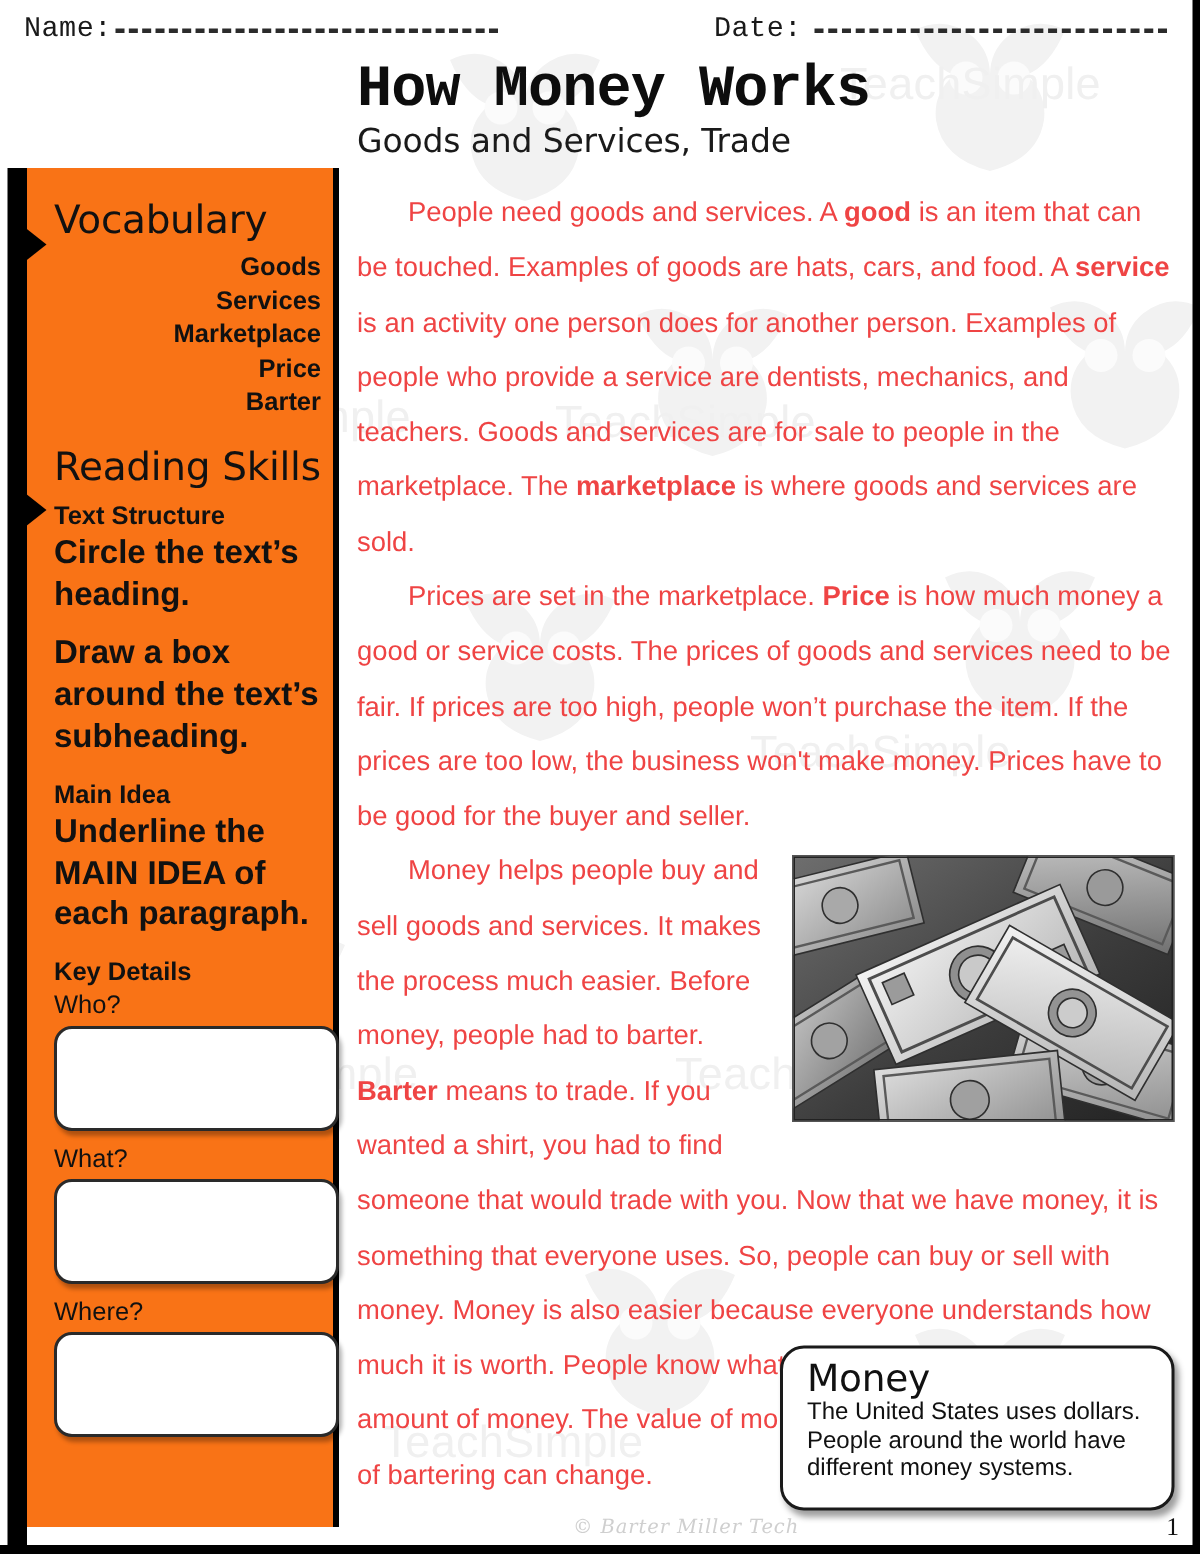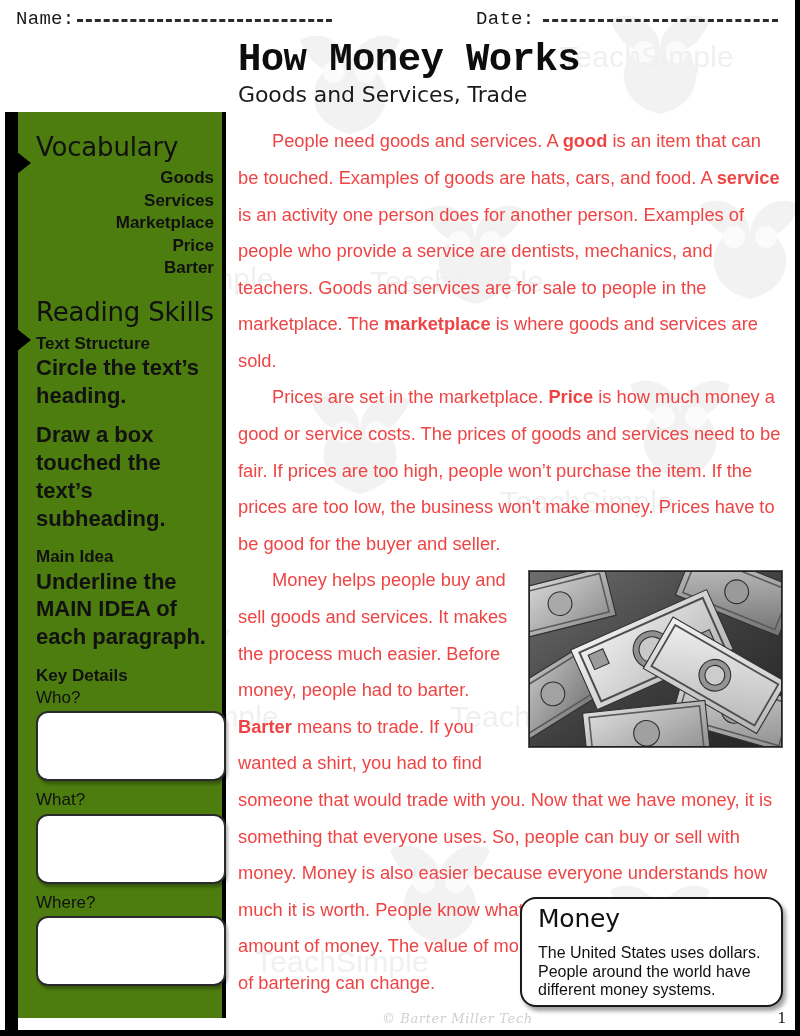--- a/index.html
+++ b/index.html
@@ -127,21 +127,21 @@
     z-index: 4;
   }
   .arrow-vocab { top: 148px; }
   .arrow-skills { top: 325px; }
 
   
   .sidebar {
     position: absolute;
     left: 18px; top: 112px;
     width: 208px; height: 906px;
-    background: #4d7c0f;
+    background: #f97316;
     border-right: 4px solid #000;
     border-top: 0;
     z-index: 2;
     padding: 22px 8px 10px 18px;
   }
   .sb-head {
     font-family: "DejaVu Sans", sans-serif;
     font-size: 26px;
     font-weight: 400;
     color: #111;
@@ -262,21 +262,21 @@
     font-weight: 400;
     color: #111;
     line-height: 1.05;
     letter-spacing: -0.2px;
   }
   .fact-body {
     font-family: "Liberation Sans", sans-serif;
     font-size: 16px;
     color: #111;
     line-height: 1.16;
-    margin-top: 12px;
+    margin-top: 1px;
   }
 
   
   .credit {
     position: absolute;
     left: 382px; bottom: 10px;
     font-family: "DejaVu Serif", serif;
     font-style: italic;
     font-size: 13px;
     color: #cfcfcf;
@@ -441,21 +441,21 @@
       <li>Services</li>
       <li>Marketplace</li>
       <li>Price</li>
       <li>Barter</li>
     </ul>
 
     <div class="sb-head">Reading Skills</div>
 
     <div class="sb-sub">Text Structure</div>
     <div class="sb-body tight">Circle the text’s heading.</div>
-    <div class="sb-body">Draw a box touched the text’s subheading.</div>
+    <div class="sb-body">Draw a box around the text’s subheading.</div>
 
     <div class="sb-sub">Main Idea</div>
     <div class="sb-body">Underline the MAIN IDEA of each paragraph.</div>
 
     <div class="sb-sub">Key Details</div>
 
     <div class="sb-q">Who?</div>
     <div class="answer-box"></div>
 
     <div class="sb-q">What?</div>

